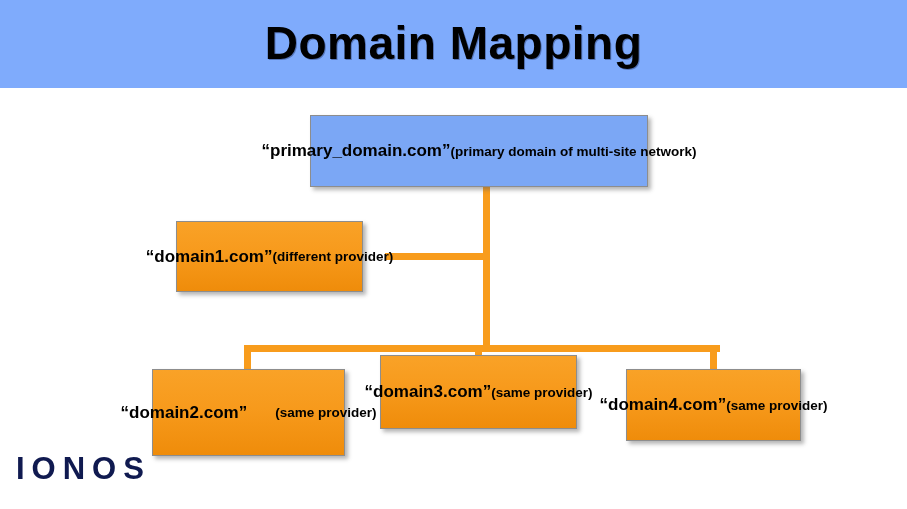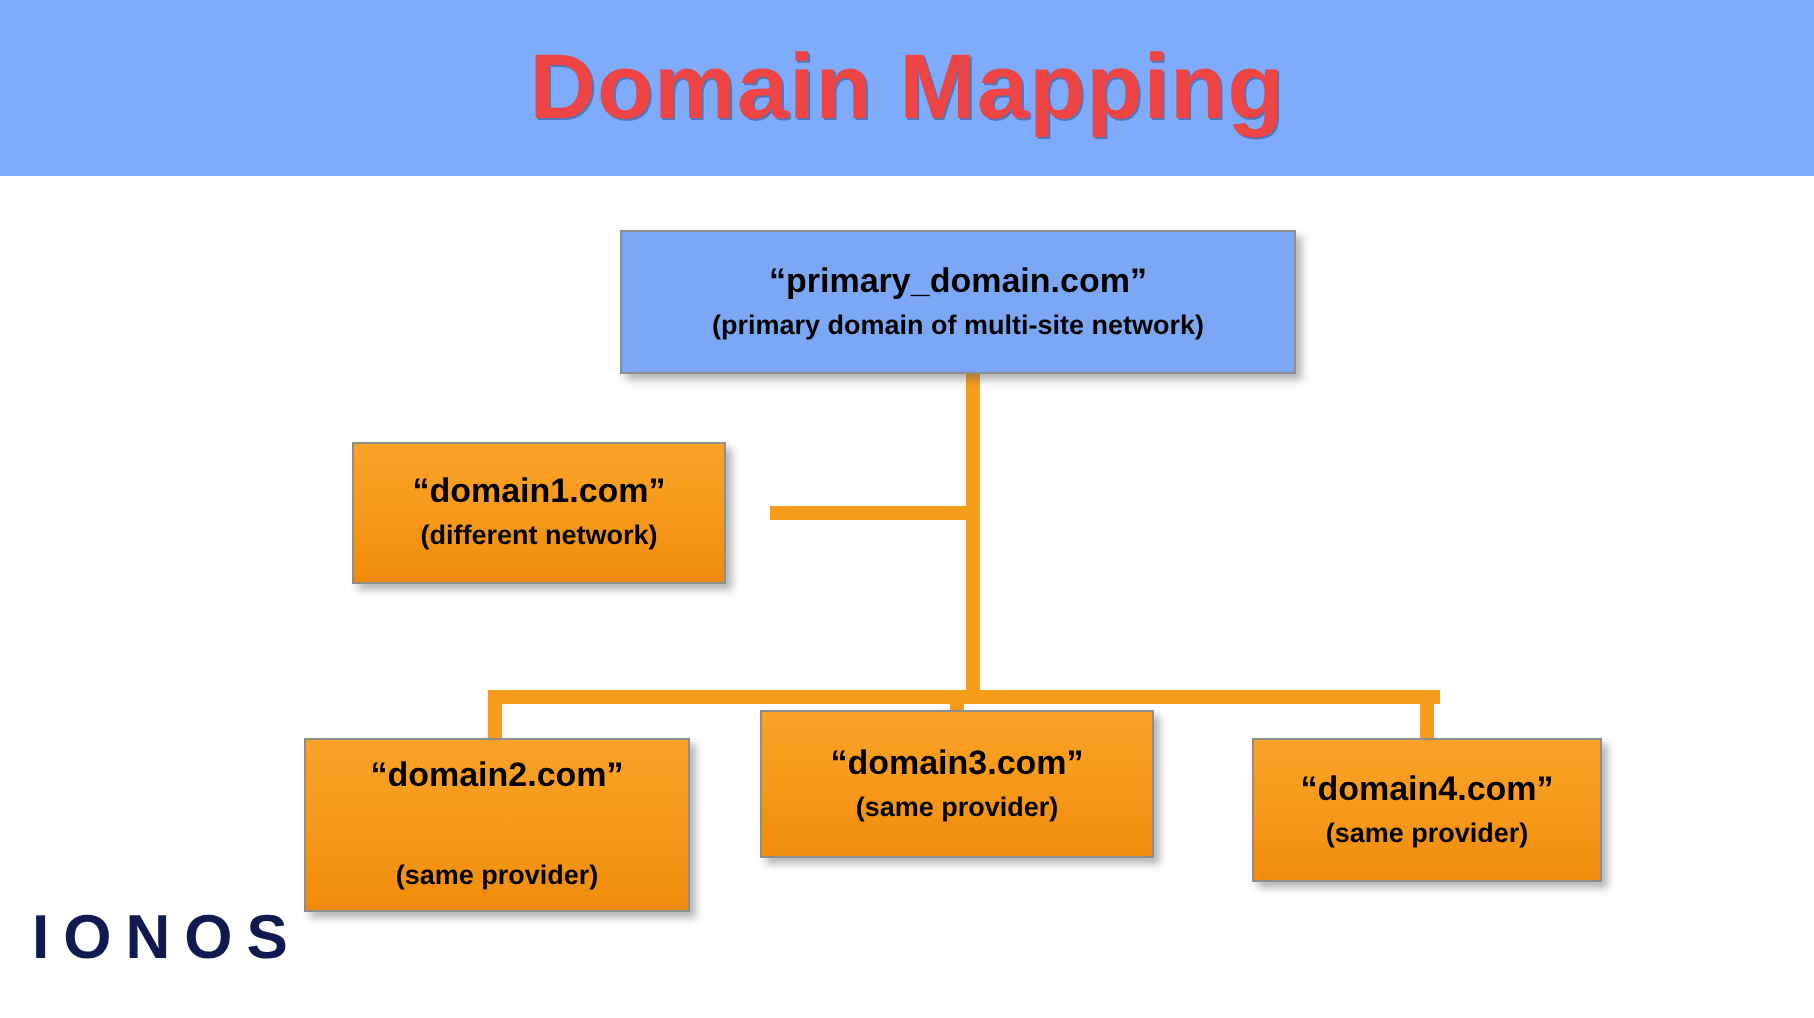--- a/index.html
+++ b/index.html
@@ -31,35 +31,35 @@
     background: #7fabfc;
   }
   .header-title {
     position: absolute;
     left: 0;
     top: 8px;
     width: 907px;
     text-align: center;
     font-size: 46px;
     font-weight: bold;
-    color: #ef4444;
+    color: #000000;
     letter-spacing: 0.5px;
     line-height: 70px;
     text-shadow: 1px 1px 0 rgba(10,18,60,0.35);
     white-space: nowrap;
   }
 
   
   .node {
     position: absolute;
     box-sizing: border-box;
     border: 1px solid #8d8d8d;
     box-shadow: 3px 3px 4px rgba(90,90,90,0.45);
     display: flex;
-    flex-direction: column;
+    flex-direction: row;
     align-items: center;
     justify-content: center;
     text-align: center;
     z-index: 5;
   }
   .node .node-title {
     font-size: 17px;
     font-weight: bold;
     color: #000000;
     line-height: 22px;
@@ -135,21 +135,21 @@
   <div class="conn" id="drop-domain3"></div>
   <div class="conn" id="drop-domain4"></div>
 
   <div class="node node-primary" id="node-primary">
     <div class="node-title">“primary_domain.com”</div>
     <div class="node-sub">(primary domain of multi-site network)</div>
   </div>
 
   <div class="node node-orange" id="node-domain1">
     <div class="node-title">“domain1.com”</div>
-    <div class="node-sub">(different network)</div>
+    <div class="node-sub">(different provider)</div>
   </div>
 
   <div class="node node-orange" id="node-domain2">
     <div class="node-title">“domain2.com”</div>
     <div class="node-sub">(same provider)</div>
   </div>
 
   <div class="node node-orange" id="node-domain3">
     <div class="node-title">“domain3.com”</div>
     <div class="node-sub">(same provider)</div>

